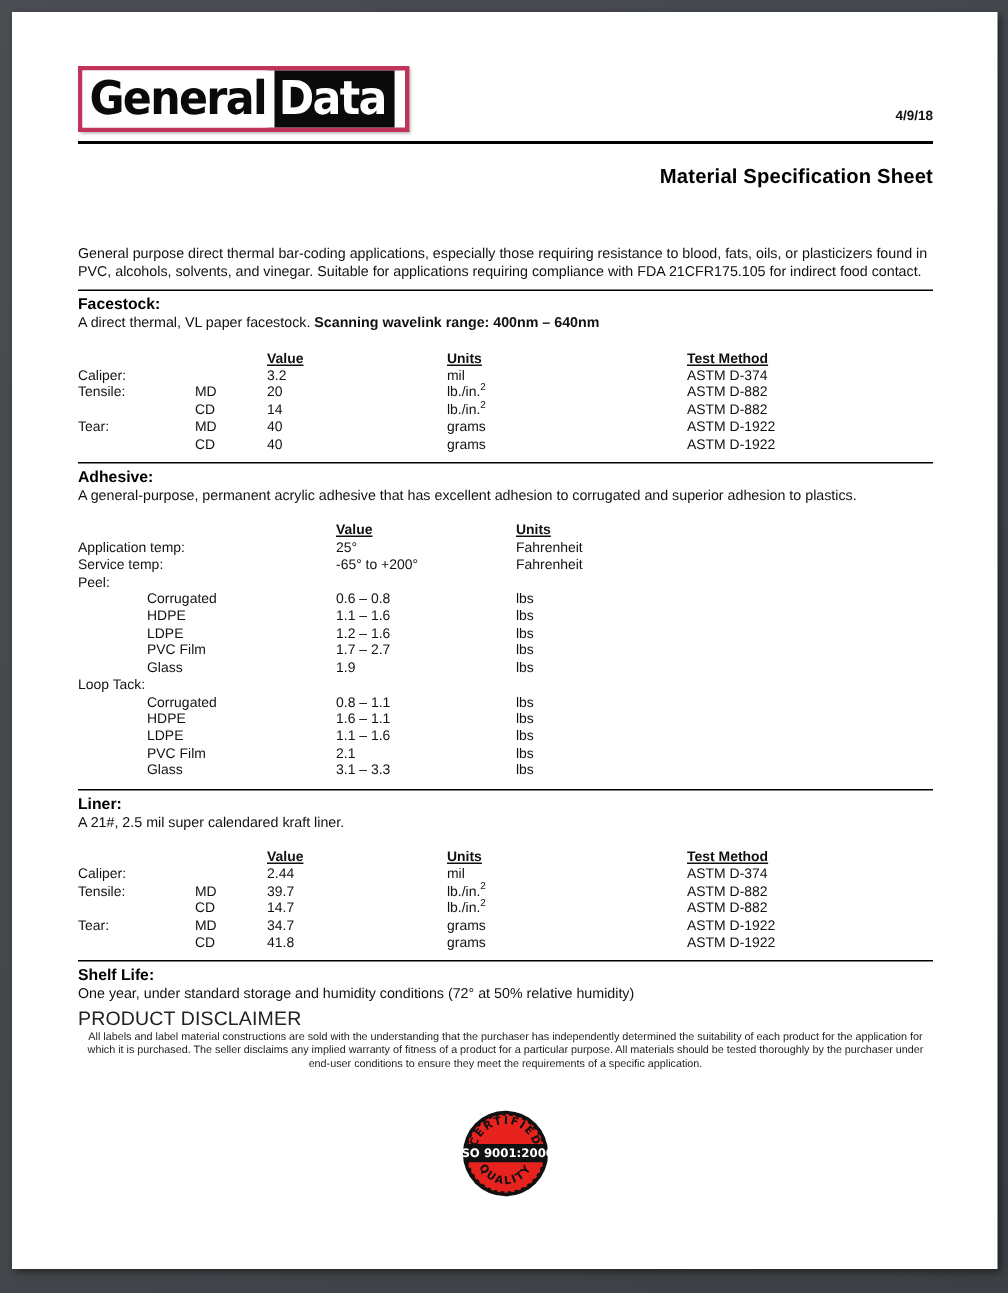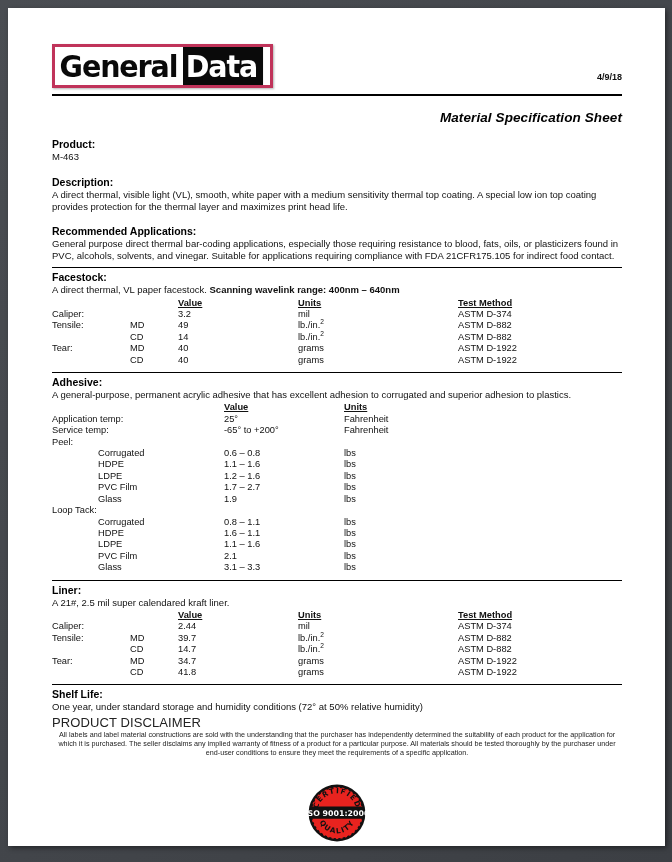--- a/index.html
+++ b/index.html
@@ -91,21 +91,20 @@
     top: 50px;
     border-top: 2.4px solid #000;
   }
   .doc-title {
     text-align: right;
     font-size: 13.5px;
     font-weight: bold;
     color: #000;
     margin-top: 4px;
     letter-spacing: 0.1px;
-    font-style: italic;
   }
 
   
   .sec-rule {
     border-top: 1.2px solid #000;
     margin: 6px 0 3px 0;
   }
   .sec-head {
     font-size: 10.5px;
     font-weight: bold;
@@ -125,21 +124,21 @@
     margin: 0;
     line-height: 12px;
   }
   .gap-lg { height: 13px; }
 
   
   table.spec {
     border-collapse: collapse;
     font-size: 9.3px;
     color: #111;
-    margin-top: 2px;
+    margin-top: 12px;
     width: 100%;
   }
   table.spec td, table.spec th {
     padding: 0;
     text-align: left;
     font-weight: normal;
     line-height: 11.4px;
     vertical-align: bottom;
     white-space: nowrap;
   }
@@ -198,36 +197,27 @@
         <span class="logo-general">General</span>
           <span class="logo-data">Data</span>
       </div>
       <div class="doc-date">4/9/18</div>
       <div class="header-rule"></div>
     </div>
     <div class="doc-title">Material Specification Sheet</div>
 
     <div class="gap-lg"></div>
 
+
+    <div class="gap-lg"></div>
+
+
+    <div class="gap-lg"></div>
+
     <div>
-      <div class="sec-head">Product:</div>
-      <div class="plain">M-463</div>
-    </div>
-
-    <div class="gap-lg"></div>
-
-    <div>
-      <div class="sec-head">Description:</div>
-      <p class="para">A direct thermal, visible light (VL), smooth, white paper with a medium sensitivity thermal top coating. A special low ion top coating provides protection for the thermal layer and maximizes print head life.</p>
-    </div>
-
-    <div class="gap-lg"></div>
-
-    <div>
-      <div class="sec-head">Recommended Applications:</div>
       <p class="para">General purpose direct thermal bar-coding applications, especially those requiring resistance to blood, fats, oils, or plasticizers found in PVC, alcohols, solvents, and vinegar. Suitable for applications requiring compliance with FDA 21CFR175.105 for indirect food contact.</p>
     </div>
 
     <div class="sec-rule"></div>
 
     <div>
       <div class="sec-head">Facestock:</div>
       <p class="para"><span>A direct thermal, VL paper facestock. </span><b>Scanning wavelink range: 400nm – 640nm</b></p>
       <table class="spec">
         <thead>
@@ -243,21 +233,21 @@
             <tr>
               <td class="c-label">Caliper:</td>
               <td class="c-sub"></td>
               <td class="c-value">3.2</td>
               <td class="c-units">mil</td>
               <td class="c-test">ASTM D-374</td>
             </tr>
             <tr>
               <td class="c-label">Tensile:</td>
               <td class="c-sub">MD</td>
-              <td class="c-value">49</td>
+              <td class="c-value">20</td>
               <td class="c-units">lb./in.<sup>2</sup></td>
               <td class="c-test">ASTM D-882</td>
             </tr>
             <tr>
               <td class="c-label"></td>
               <td class="c-sub">CD</td>
               <td class="c-value">14</td>
               <td class="c-units">lb./in.<sup>2</sup></td>
               <td class="c-test">ASTM D-882</td>
             </tr>

